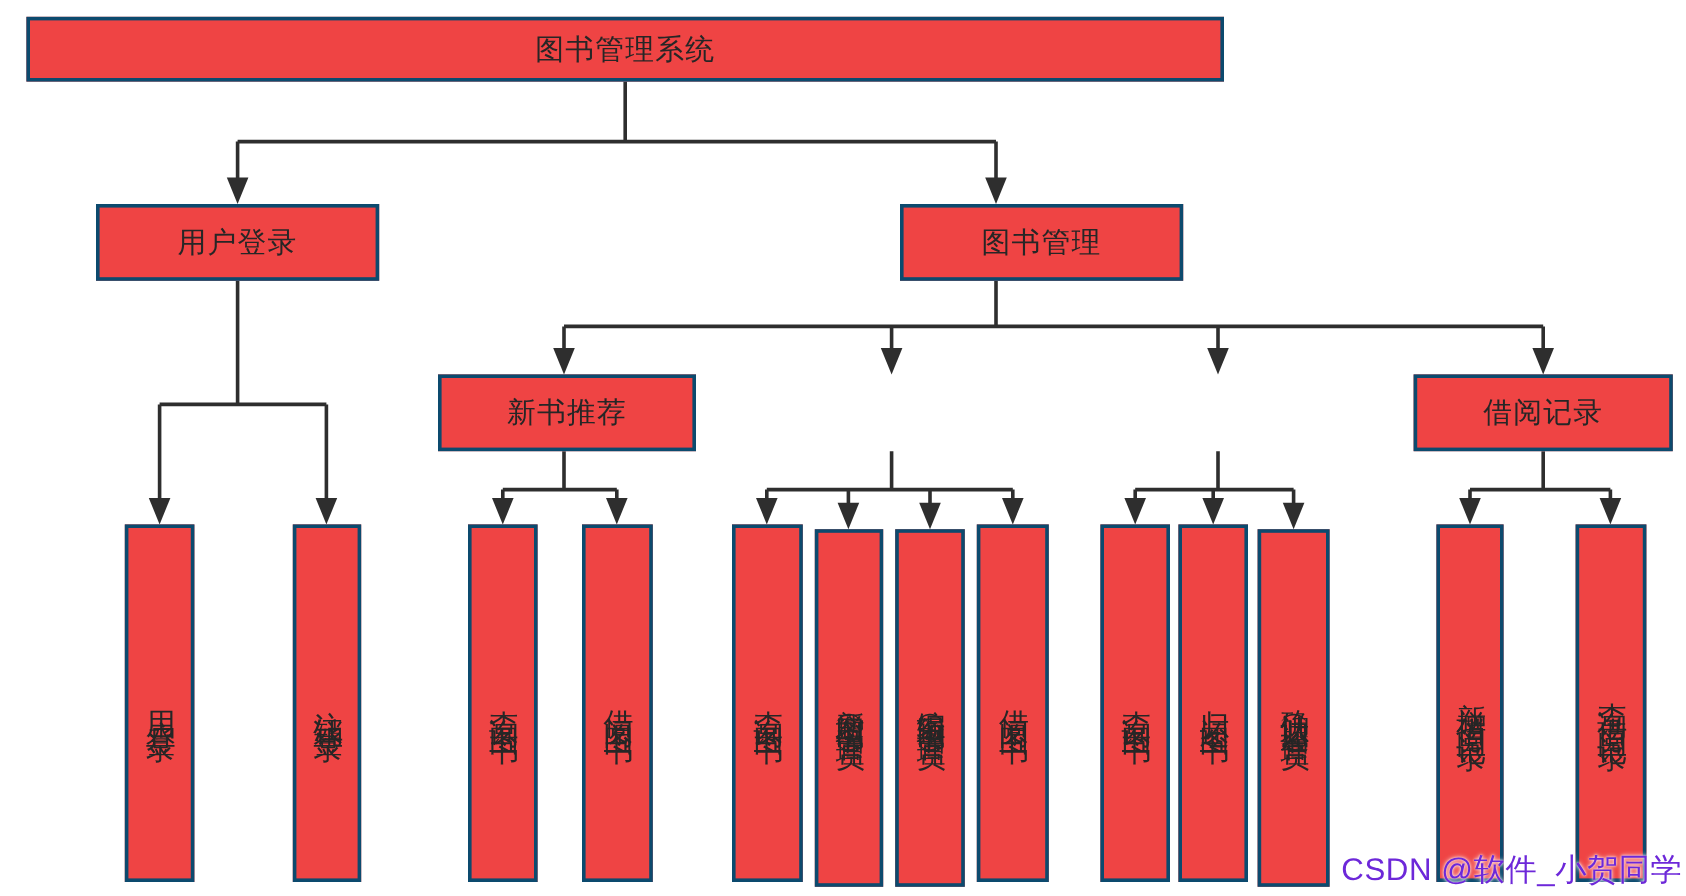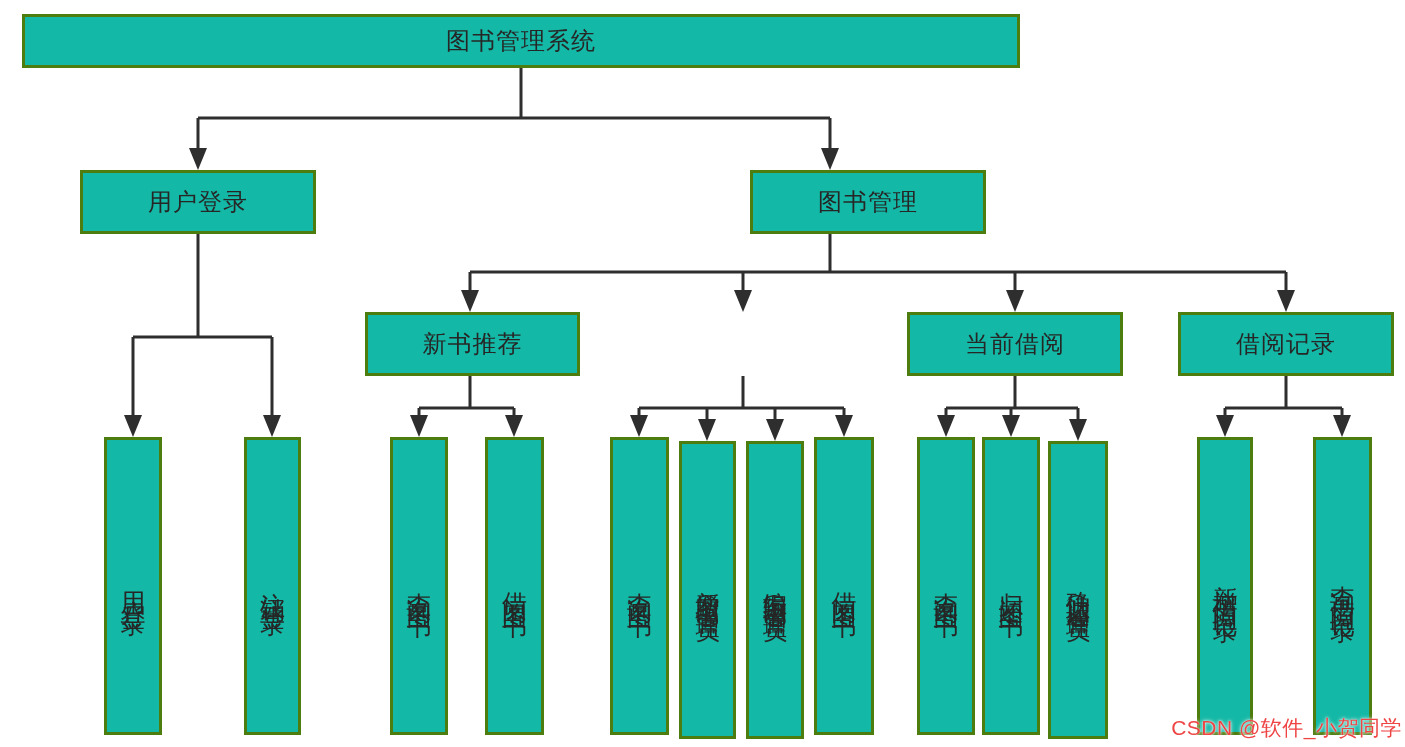--- a/index.html
+++ b/index.html
@@ -19,22 +19,22 @@
   .connectors {
     position: absolute;
     left: 0;
     top: 0;
     width: 1405px;
     height: 747px;
   }
   .node {
     position: absolute;
     box-sizing: border-box;
-    border: 3px solid #4d7c0f;
-    background: #14b8a6;
+    border: 3px solid #0c4a6e;
+    background: #ef4444;
     display: flex;
     align-items: center;
     justify-content: center;
   }
   .hbox {
     font-size: 24px;
     letter-spacing: 1px;
     white-space: nowrap;
   }
   .vbox span {
@@ -46,23 +46,23 @@
     white-space: nowrap;
   }
   .vbox.tall span {
     font-size: 24px;
     letter-spacing: 4px;
   }
   .watermark {
     position: absolute;
     right: 3px;
     bottom: 5px;
-    font-size: 21px;
+    font-size: 26px;
     letter-spacing: 0.5px;
-    color: #ef4444;
+    color: #6d28d9;
     text-shadow: 0 0 2px #ffffff, 0 0 4px #ffffff;
     z-index: 10;
     white-space: nowrap;
   }
 </style>
 </head>
 <body>
 
 <div class="canvas">
 
@@ -105,21 +105,20 @@
       <polygon points="1333,415 1351,415 1342,437"></polygon>
     </g>
   </svg>
 
   <div class="node hbox" style="left:22px; top:14px; width:998px; height:54px;">图书管理系统</div>
 
   <div class="node hbox" style="left:80px; top:170px; width:236px; height:64px;">用户登录</div>
   <div class="node hbox" style="left:712px; top:170px; width:236px; height:64px;margin-left:38px;">图书管理</div>
 
   <div class="node hbox" style="left:365px; top:312px; width:215px; height:64px;">新书推荐</div>
-  <div class="node hbox" style="left:907px; top:312px; width:216px; height:64px;">当前借阅</div>
   <div class="node hbox" style="left:1178px; top:312px; width:216px; height:64px;">借阅记录</div>
 
   <div class="node vbox" style="left:104px; top:437px; width:58px; height:298px;">
     <span>用户登录</span>
   </div>
   <div class="node vbox" style="left:244px; top:437px; width:57px; height:298px;">
     <span>注销登录</span>
   </div>
 
   <div class="node vbox" style="left:390px; top:437px; width:58px; height:298px;">

